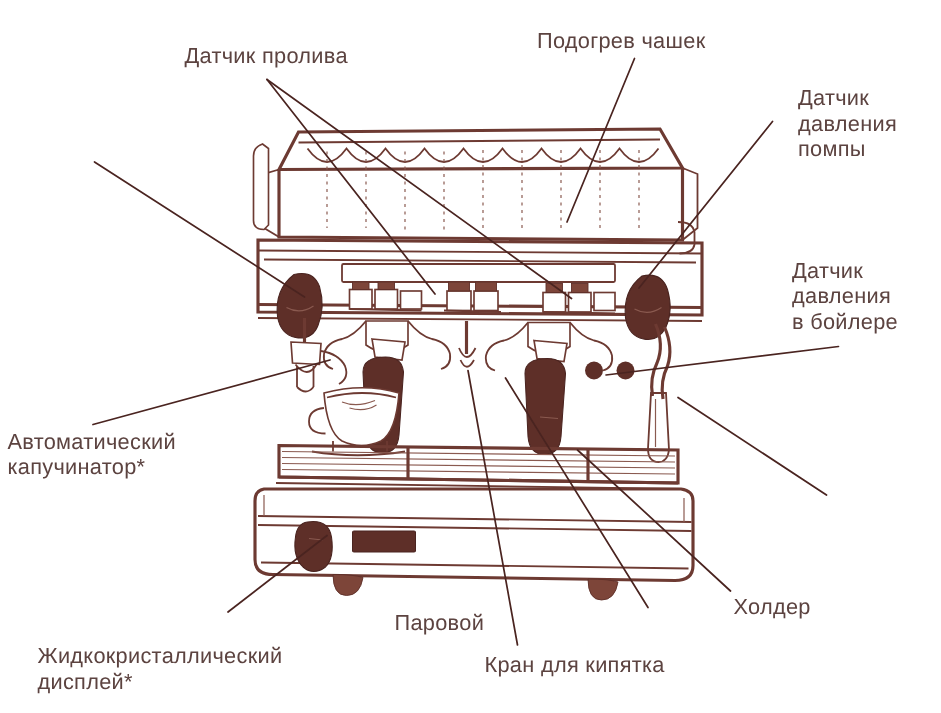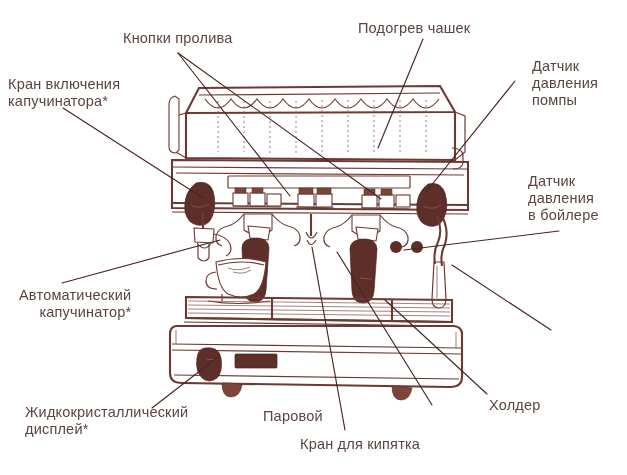--- a/index.html
+++ b/index.html
@@ -237,31 +237,29 @@
     <line class="lead" x1="515" y1="81" x2="426" y2="192"></line>
     <line class="lead" x1="559" y1="231" x2="404" y2="250"></line>
     <line class="lead" x1="62" y1="283" x2="220" y2="240"></line>
     <line class="lead" x1="551" y1="330" x2="452" y2="265"></line>
     <line class="lead" x1="487" y1="394" x2="385" y2="300"></line>
     <line class="lead" x1="432" y1="405" x2="337" y2="252"></line>
     <line class="lead" x1="345" y1="430" x2="312" y2="247"></line>
     <line class="lead" x1="152" y1="408" x2="218" y2="357"></line>
   </svg>
 
-  <div class="callout c-left" style="left:123px; top:30px;">Кнопки пролива</div>
+  <div class="callout c-left" style="left:123px; top:30px;">Датчик пролива</div>
   <div class="callout c-left" style="left:358px; top:20px;">Подогрев чашек</div>
-  <div class="callout c-left" style="left:8px;   top:76px;">Кран включения
-капучинатора*</div>
   <div class="callout c-center" style="left:532px; top:58px;  width:92px;">Датчик
 давления
 помпы</div>
   <div class="callout c-center" style="left:528px; top:173px; width:97px;">Датчик
 давления
 в бойлере</div>
-  <div class="callout c-left" style="left:19px;   top:287px;text-align:right;">Автоматический
+  <div class="callout c-left" style="left:5px;   top:287px;">Автоматический
 капучинатор*</div>
   <div class="callout c-left" style="left:489px; top:397px;">Холдер</div>
-  <div class="callout c-center" style="left:25px;  top:404px; width:215px;">Жидкокристаллический
+  <div class="callout c-center" style="left:25px;  top:430px; width:215px;">Жидкокристаллический
 дисплей*</div>
   <div class="callout c-left" style="left:263px; top:408px;">Паровой</div>
-  <div class="callout c-left" style="left:300px; top:436px;">Кран для кипятка</div>
+  <div class="callout c-left" style="left:323px; top:436px;">Кран для кипятка</div>
 
 </div>
 
 </body></html>

